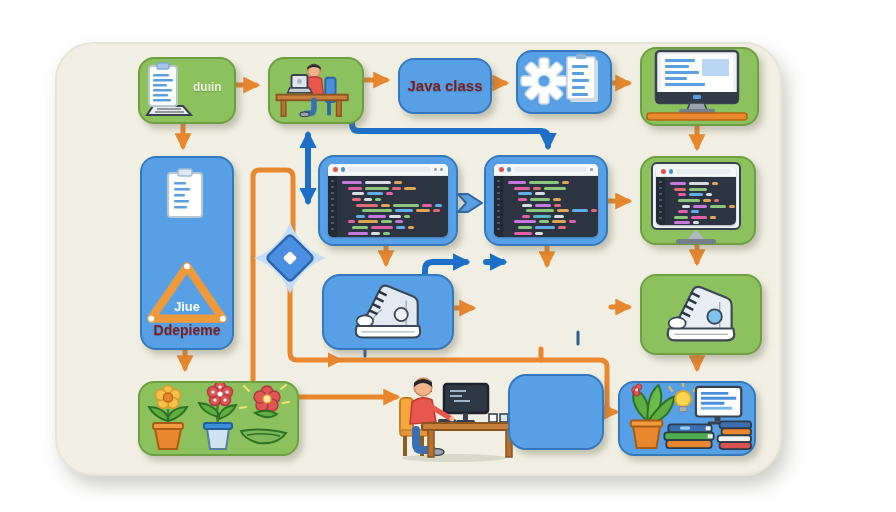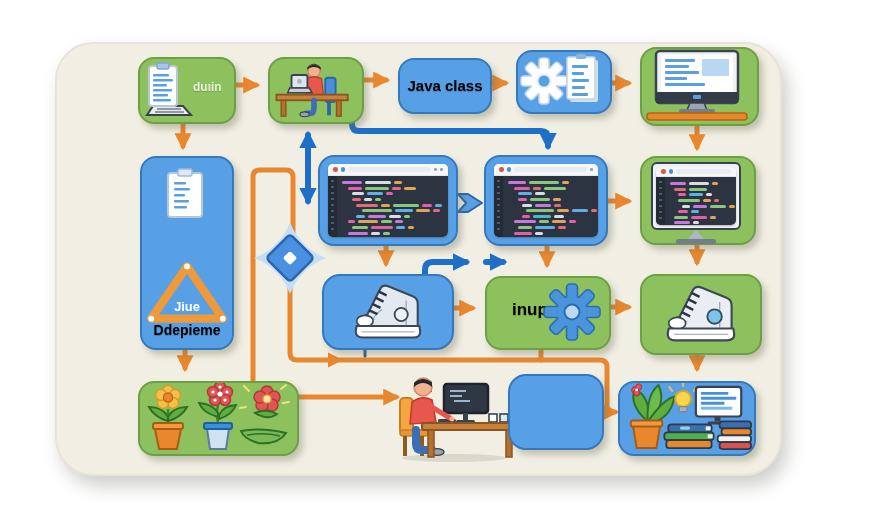--- a/index.html
+++ b/index.html
@@ -4,21 +4,21 @@
 <style>
   html,body{margin:0;padding:0;background:#fff;}
   .stage{position:relative;width:896px;height:512px;background:#ffffff;overflow:hidden;
          font-family:"Liberation Sans",sans-serif;}
   .card{position:absolute;left:55px;top:42px;width:723px;height:430px;background:#f1efe3;
         border:2px solid #e6e4d6;border-radius:38px;box-shadow:6px 10px 18px rgba(60,60,45,.25);}
   .overlay{position:absolute;left:0;top:0;width:896px;height:512px;z-index:3;pointer-events:none;}
   .node{position:absolute;z-index:4;box-shadow:4px 5px 6px rgba(110,110,85,.35);}
   .green{background:#8cc15e;border:2.5px solid #6f9f43;border-radius:16px;}
   .blue{background:#58a0e6;border:2.5px solid #3579bd;border-radius:16px;}
-  .lbl{color:#000000;font-weight:bold;text-shadow:0 1px 1px rgba(0,0,0,.22);line-height:1.12;}
+  .lbl{color:#7f1d1d;font-weight:bold;text-shadow:0 1px 1px rgba(0,0,0,.22);line-height:1.12;}
   .center{display:flex;align-items:center;justify-content:center;text-align:center;}
   
   .window{background:#fff;border-radius:5px;overflow:hidden;display:flex;flex-direction:column;
           height:100%;box-shadow:0 1px 2px rgba(0,0,0,.25);}
   .chrome{height:11px;background:#f6f7f9;display:flex;align-items:center;gap:3px;
           padding:0 5px;border-bottom:1px solid #e2e5ea;flex:0 0 auto;}
   .dot{width:4.5px;height:4.5px;border-radius:50%;flex:0 0 auto;}
   .dr{background:#e05549;} .db{background:#4a90d9;}
   .pill{flex:1;height:5px;background:#e8ebef;border-radius:3px;}
   .wbtn{width:3px;height:3px;background:#9aa4af;border-radius:1px;flex:0 0 auto;}
@@ -441,33 +441,20 @@
       <path d="M74,26 L74,56" stroke="#9aa6b4" stroke-width="1.5"></path>
       <path d="M30,56 Q36,42 45,37" stroke="#9aa6b4" stroke-width="1.5" fill="none"></path>
       <path d="M46,16 L31,47" stroke="#2a3442" stroke-width="11" stroke-dasharray="3 5.5" fill="none"></path>
       <ellipse cx="24" cy="51" rx="10" ry="7" fill="#ffffff" stroke="#3c4856" stroke-width="2"></ellipse>
       <circle cx="68" cy="43" r="8" fill="#eef2f7" stroke="#3c4856" stroke-width="2.2"></circle>
       <path d="M14,57 L90,57 L91,63 Q92,71 82,71 L22,71 Q12,71 13,62 Z" fill="#ffffff" stroke="#3c4856" stroke-width="2.5" stroke-linejoin="round"></path>
       <path d="M20,64 L84,64" stroke="#aab4c0" stroke-width="1.5"></path>
     </svg>
   </div>
 
-  <div class="node green" style="left:485px;top:276px;width:122px;height:70px;">
-    <span class="lbl" style="position:absolute;left:25px;top:22px;font-size:17px;">inup</span>
-    <svg width="62" height="62" viewBox="-31 -31 62 62" style="position:absolute;right:6px;top:3px;">
-      <g fill="#4a94dc" stroke="#2b6cb3" stroke-width="1.6">
-        <rect x="-5.5" y="-28" width="11" height="56" rx="3.5"></rect>
-        <rect x="-5.5" y="-28" width="11" height="56" rx="3.5" transform="rotate(45)"></rect>
-        <rect x="-5.5" y="-28" width="11" height="56" rx="3.5" transform="rotate(90)"></rect>
-        <rect x="-5.5" y="-28" width="11" height="56" rx="3.5" transform="rotate(135)"></rect>
-      </g>
-      <circle r="15" fill="#4a94dc"></circle>
-      <circle r="7.5" fill="#bdd9f2" stroke="#2b6cb3" stroke-width="2"></circle>
-    </svg>
-  </div>
 
   <div class="node green" style="left:640px;top:274px;width:118px;height:77px;">
     <svg width="100" height="68" viewBox="0 0 104 80" style="position:absolute;left:9px;top:4px;">
       <path d="M16,58 Q15,47 27,43 L42,13 Q45,6 53,9 L82,21 Q88,23.5 88,30 L88,58 Z" fill="#e9eef5" stroke="#3c4856" stroke-width="2.5" stroke-linejoin="round"></path>
       <path d="M74,26 L74,56" stroke="#9aa6b4" stroke-width="1.5"></path>
       <path d="M46,16 L31,47" stroke="#2a3442" stroke-width="11" stroke-dasharray="3 5.5" fill="none"></path>
       <ellipse cx="24" cy="51" rx="10" ry="7" fill="#ffffff" stroke="#3c4856" stroke-width="2"></ellipse>
       <circle cx="68" cy="43" r="8.5" fill="#7cc4ec" stroke="#3c4856" stroke-width="2.2"></circle>
       <path d="M14,57 L90,57 L91,63 Q92,71 82,71 L22,71 Q12,71 13,62 Z" fill="#ffffff" stroke="#3c4856" stroke-width="2.5" stroke-linejoin="round"></path>
       <path d="M20,64 L84,64" stroke="#aab4c0" stroke-width="1.5"></path>

